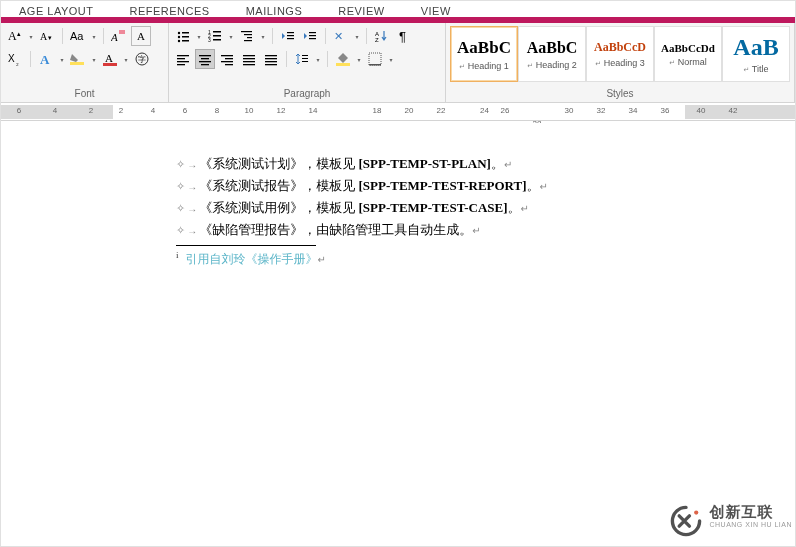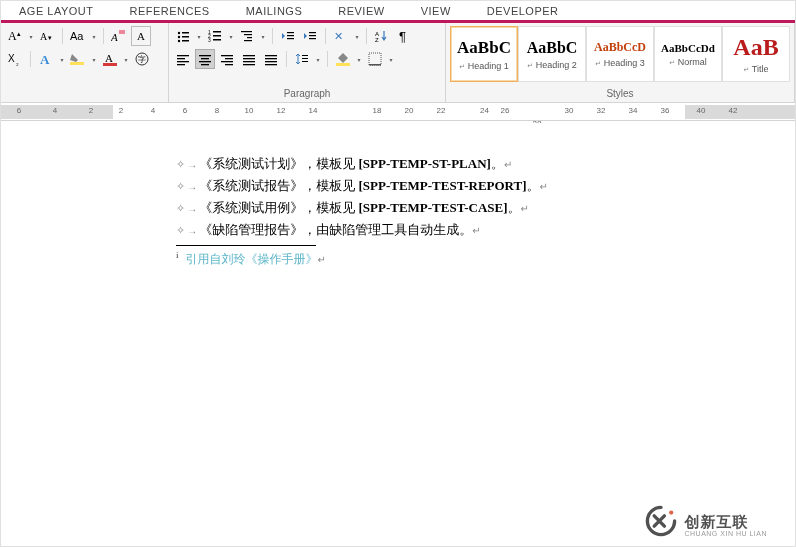--- a/index.html
+++ b/index.html
@@ -1,18 +1,18 @@
 <!DOCTYPE html>
 <html><head>
 <meta charset="utf-8">
 <style>
   * { box-sizing: border-box; margin: 0; padding: 0; }
   body { font-family: "Segoe UI", Arial, sans-serif; font-size: 11px; color: #444; background: #fff; width: 796px; height: 547px; overflow: hidden; position: relative; border: 1px solid #e0e0e0; }
   
-  .tabs { display: flex; height: 22px; background: #fff; padding-left: 0px; border-bottom: 3px solid #be185d; }
+  .tabs { display: flex; height: 22px; background: #fff; padding-left: 0px; border-bottom: 6px solid #be185d; }
   .tab { padding: 4px 18px 0 18px; font-size: 11px; color: #444; letter-spacing: 0.5px; cursor: pointer; }
   
   .ribbon { display: flex; height: 80px; background: #f5f5f5; border-bottom: 1px solid #d4d4d4; }
   .group { border-right: 1px solid #d4d4d4; display: flex; flex-direction: column; }
   .group-body { flex: 1; display: flex; padding: 3px 4px; }
   .group-label { text-align: center; font-size: 10px; color: #666; padding: 2px 0 3px 0; }
   
   .btn-row { display: flex; align-items: center; gap: 2px; }
   .ico-btn { width: 20px; height: 20px; display: inline-flex; align-items: center; justify-content: center; border: 1px solid transparent; }
   .dd { width: 8px; height: 20px; display: inline-flex; align-items: center; justify-content: center; font-size: 6px; color: #666; }
@@ -40,38 +40,37 @@
   .doc { position: absolute; left: 175px; top: 30px; font-family: SimSun, "宋体", serif; font-size: 13px; line-height: 1.7; color: #000; }
   .doc-line { white-space: nowrap; }
   .bullet { color: #888; font-size: 11px; margin-right: 2px; }
   .arrow { color: #888; font-size: 10px; margin-right: 2px; }
   .bold { font-weight: bold; font-family: "Times New Roman", SimSun, serif; }
   .para-mark { color: #888; font-size: 10px; }
   .hr-line { border: none; border-top: 1px solid #000; width: 140px; margin: 4px 0 2px 0; }
   .footnote { font-size: 12px; color: #5bb5c8; font-family: SimSun, serif; }
   .footnote sup { font-size: 9px; color: #333; margin-right: 4px; }
   
-  .watermark { position: absolute; right: 28px; bottom: 8px; display: flex; align-items: flex-end; gap: 6px; opacity: 0.85; }
+  .watermark { position: absolute; right: 3px; bottom: 8px; display: flex; align-items: flex-start; gap: 6px; opacity: 0.85; }
   .wm-logo { width: 34px; height: 34px; }
   .wm-text { display: flex; flex-direction: column; line-height: 1.1; }
   .wm-cn { font-size: 15px; font-weight: bold; color: #333; letter-spacing: 1px; font-family: "Microsoft YaHei", SimHei, sans-serif; }
   .wm-en { font-size: 7px; color: #888; letter-spacing: 0.5px; }
   
   svg { display: block; }
 </style>
 </head>
 <body>
 
 <div class="tabs">
   <div class="tab">AGE LAYOUT</div>
   <div class="tab">REFERENCES</div>
   <div class="tab">MAILINGS</div>
   <div class="tab">REVIEW</div>
   <div class="tab">VIEW</div>
-  <div class="tab">DEVELOPER</div>
 </div>
 
 <div class="ribbon">
 
   <div class="group font-group">
     <div class="group-body">
       <div class="font-col">
         <div class="btn-row">
           <span class="ico-btn">
               <svg width="14" height="14">
@@ -136,20 +135,21 @@
             <span class="dd">▾</span>
           <span class="ico-btn">
               <svg width="14" height="14">
                 <circle cx="7" cy="7" r="6" fill="none" stroke="#333" stroke-width="1"></circle>
                 <text x="3" y="10" font-size="8">字</text>
               </svg>
             </span>
         </div>
       </div>
     </div>
+    <div class="group-label">Font</div>
   </div>
 
   <div class="group para-group">
     <div class="group-body">
       <div class="font-col">
         <div class="btn-row">
           <span class="ico-btn">
               <svg width="14" height="14">
                 <circle cx="3" cy="4" r="1.2"></circle>
                 <rect x="6" y="3" width="7" height="1.5"></rect>
@@ -302,21 +302,21 @@
         </div>
         <div class="style-tile">
           <div class="style-preview" style="font-size: 12px; color: #c2410c;">AaBbCcD</div>
           <div class="style-name"><span style="font-size:7px;color:#888">↵</span> Heading 3</div>
         </div>
         <div class="style-tile">
           <div class="style-preview" style="font-size: 11px; color: rgb(0, 0, 0);">AaBbCcDd</div>
           <div class="style-name"><span style="font-size:7px;color:#888">↵</span> Normal</div>
         </div>
         <div class="style-tile">
-          <div class="style-preview" style="font-size: 24px; color: #b91c1c;">AaB</div>
+          <div class="style-preview" style="font-size: 24px; color: #0369a1;">AaB</div>
           <div class="style-name"><span style="font-size:7px;color:#888">↵</span> Title</div>
         </div>
       </div>
     <div class="group-label">Styles</div>
   </div>
 </div>
 
 <div class="ruler">
   <div class="ruler-dark" style="width:112px;position:relative">
     <div class="ruler-nums" id="ruler-left">

